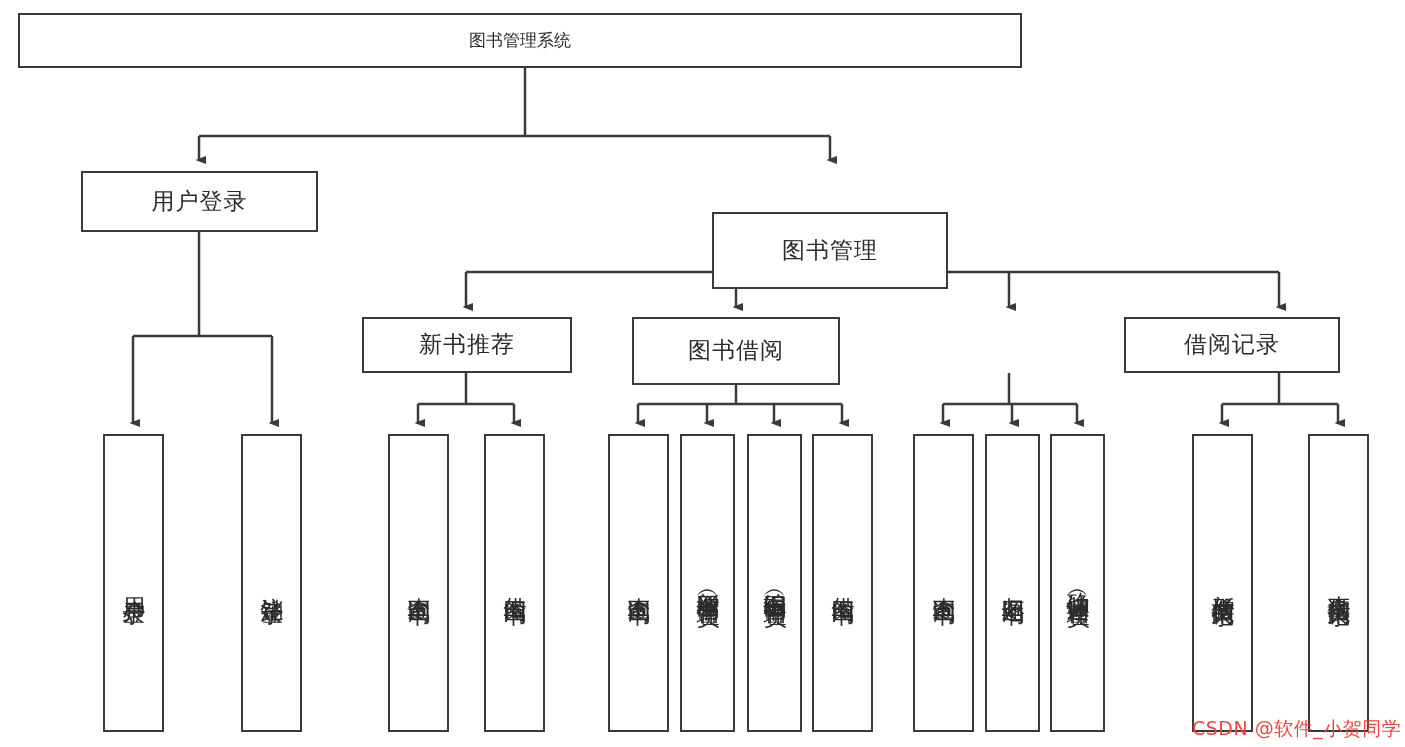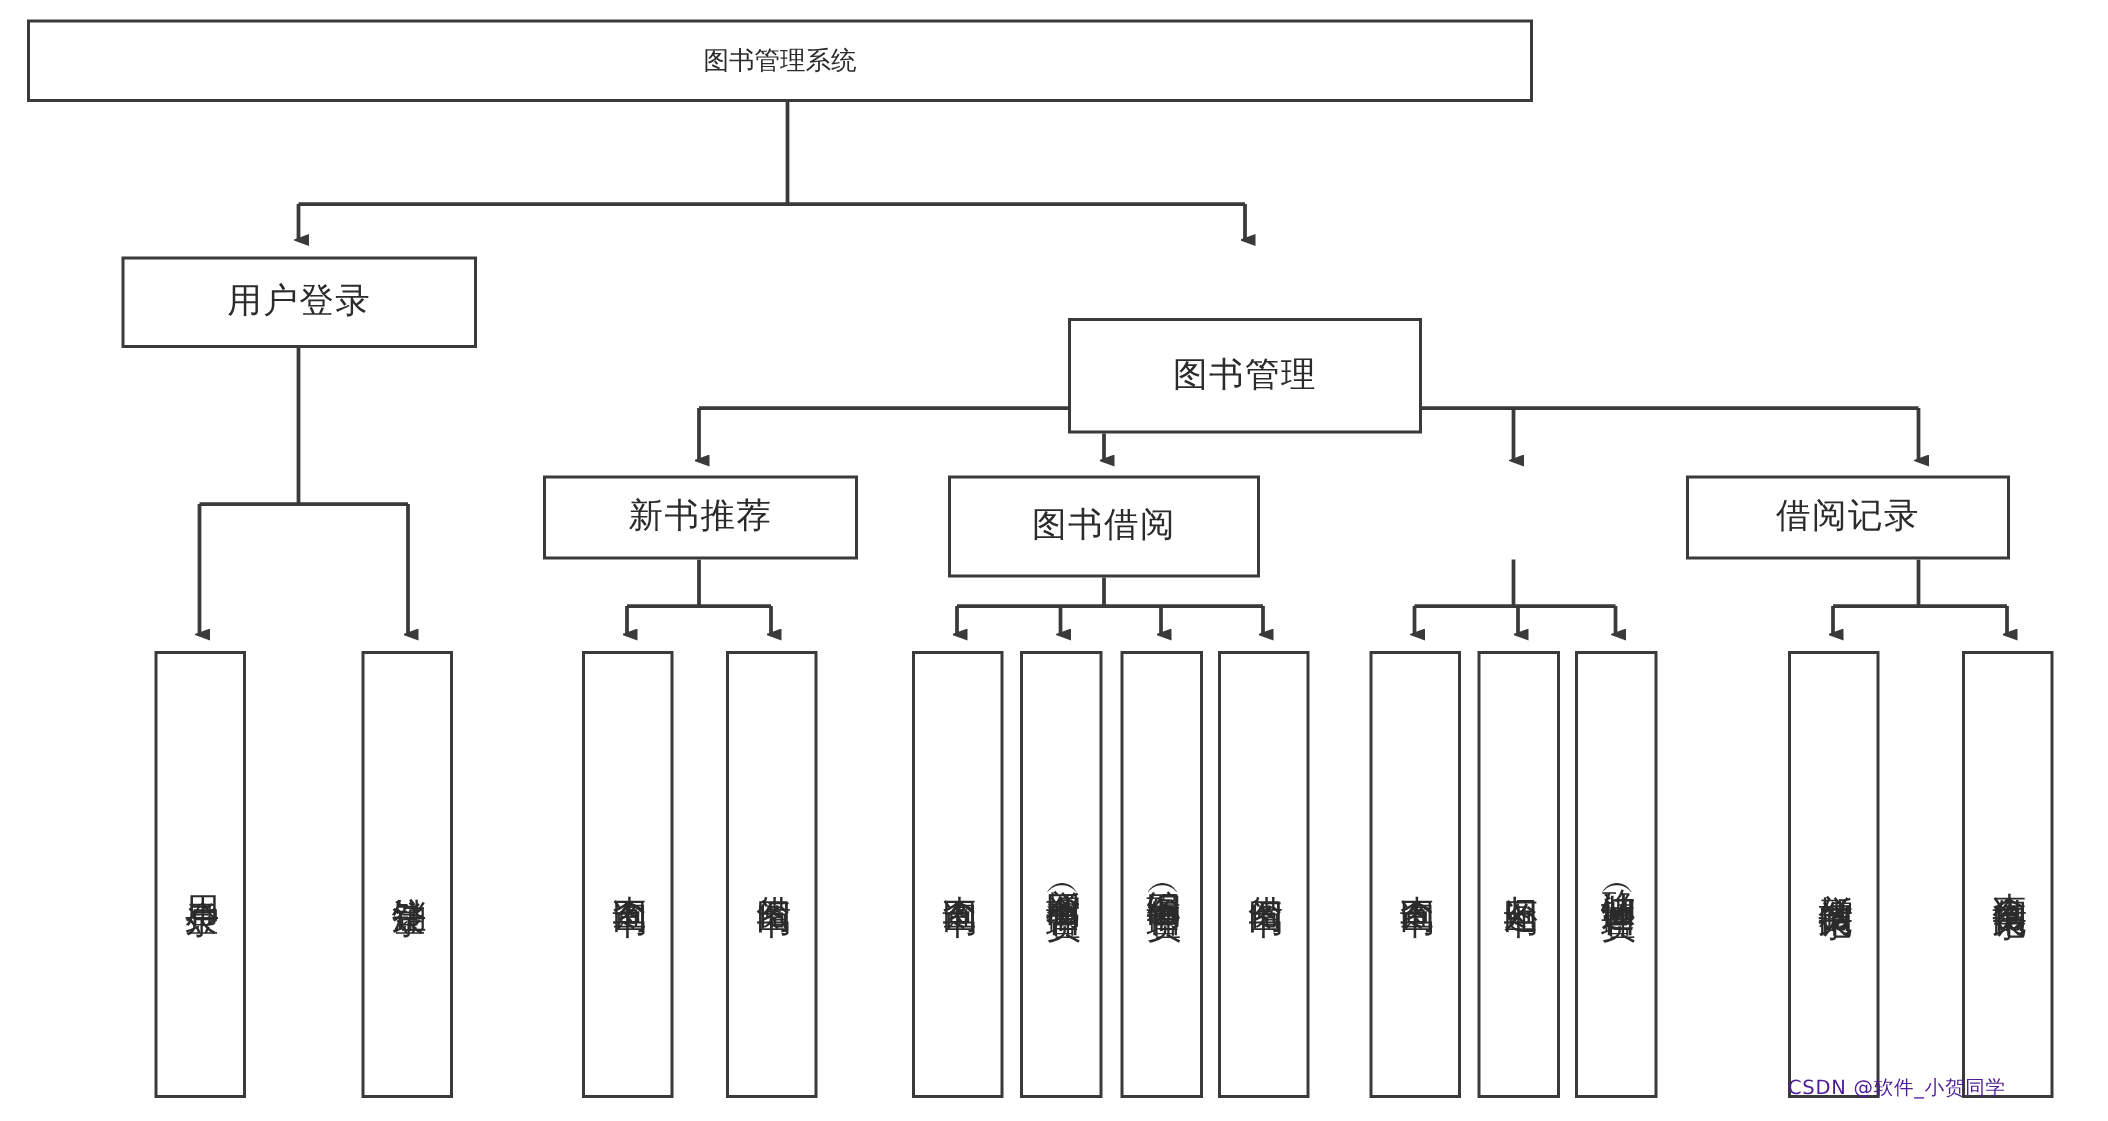--- a/index.html
+++ b/index.html
@@ -54,22 +54,22 @@
     text-orientation: upright;
     font-size: 23px;
     line-height: 1.12;
     letter-spacing: 2px;
     color: #2b2b2b;
     white-space: nowrap;
     text-align: center;
   }
   .watermark {
     position: absolute;
-    font-size: 13px;
-    color: #4c1d95;
+    font-size: 19px;
+    color: #ef4444;
     letter-spacing: 0.5px;
     white-space: nowrap;
     font-family: "DejaVu Sans", "Liberation Sans", sans-serif;
   }
 </style>
 </head>
 <body>
 
 <div id="canvas">
 

